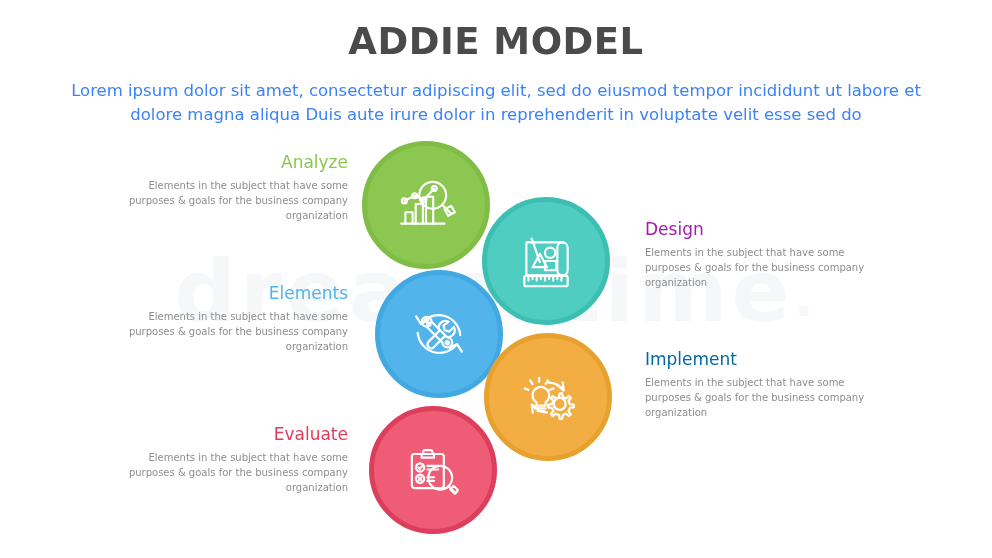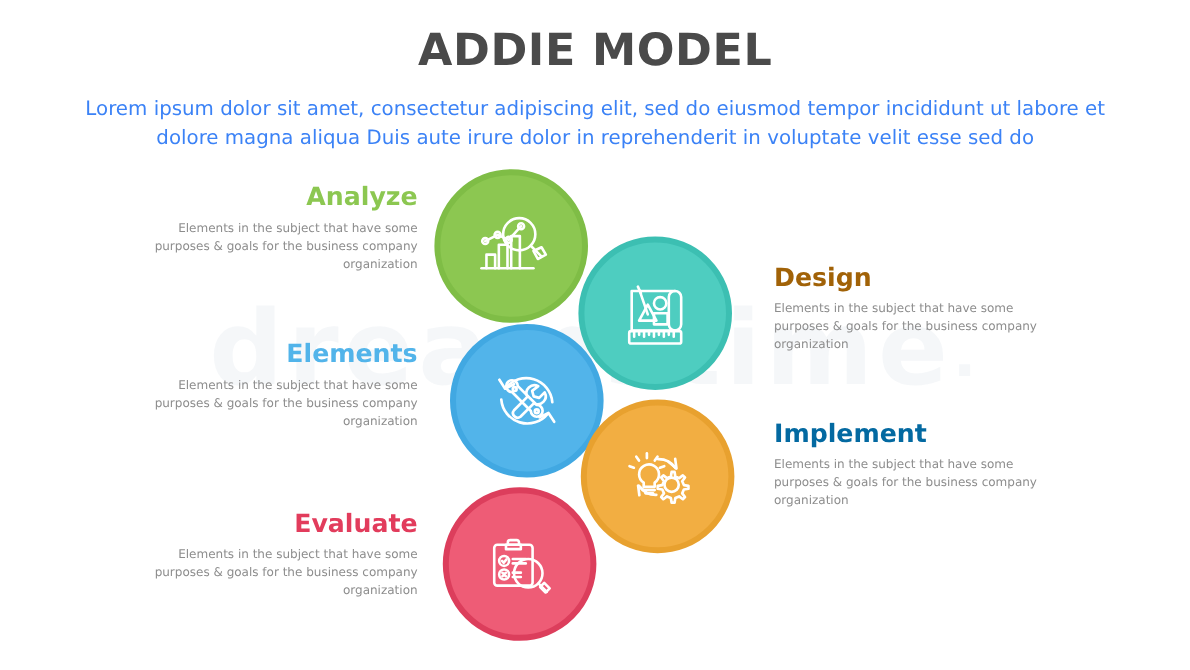--- a/index.html
+++ b/index.html
@@ -86,22 +86,22 @@
 
   
   .blk {
     position: absolute;
     width: 230px;
   }
   .blk.right-align { text-align: right; }
   .blk.left-align  { text-align: left; }
 
   .blk .hd {
-    font-size: 21px;
-    font-weight: 700;
+    font-size: 17px;
+    font-weight: 400;
     margin: 0 0 6px 0;
     line-height: 1.2;
   }
   .blk .bd {
     font-size: 10px;
     line-height: 1.5;
     color: #8d8d8d;
     font-weight: 400;
     margin: 0;
   }
@@ -233,21 +233,21 @@
       </svg>
     </span>
   </div>
 
   <div class="blk right-align" style="left:118px; top:152px;">
     <div class="hd" style="color:#8CC751;">Analyze</div>
     <div class="bd">Elements in the subject that have some purposes &amp; goals  for the  business company organization</div>
   </div>
 
   <div class="blk left-align" style="left:645px; top:219px;">
-    <div class="hd" style="color:#a16207;">Design</div>
+    <div class="hd" style="color:#a21caf;">Design</div>
     <div class="bd">Elements in the subject that have some purposes &amp; goals  for the  business company organization</div>
   </div>
 
   <div class="blk right-align" style="left:118px; top:283px;">
     <div class="hd" style="color:#52B4EA;">Elements</div>
     <div class="bd">Elements in the subject that have some purposes &amp; goals  for the  business company organization</div>
   </div>
 
   <div class="blk left-align" style="left:645px; top:349px;">
     <div class="hd" style="color:#0369a1;">Implement</div>

